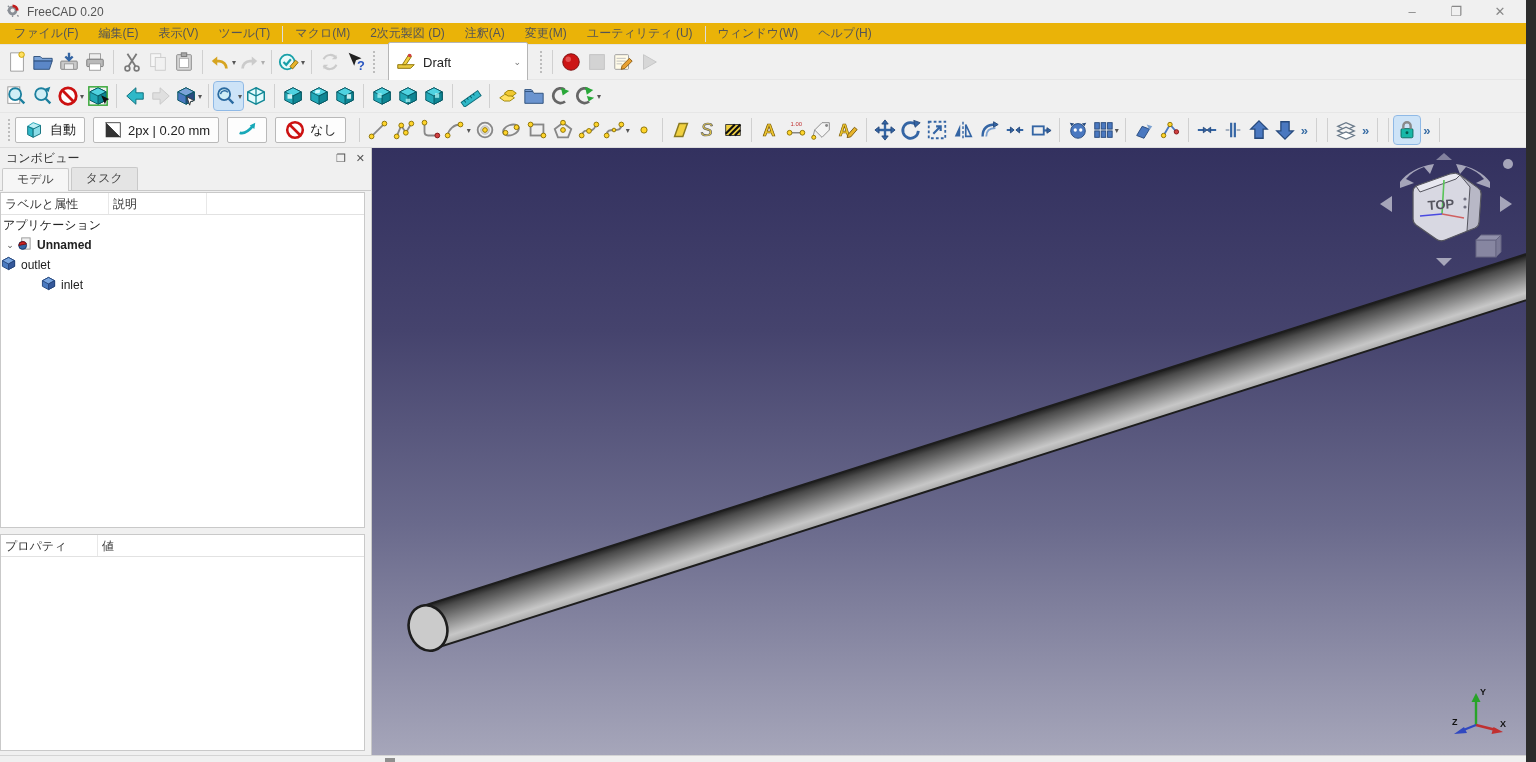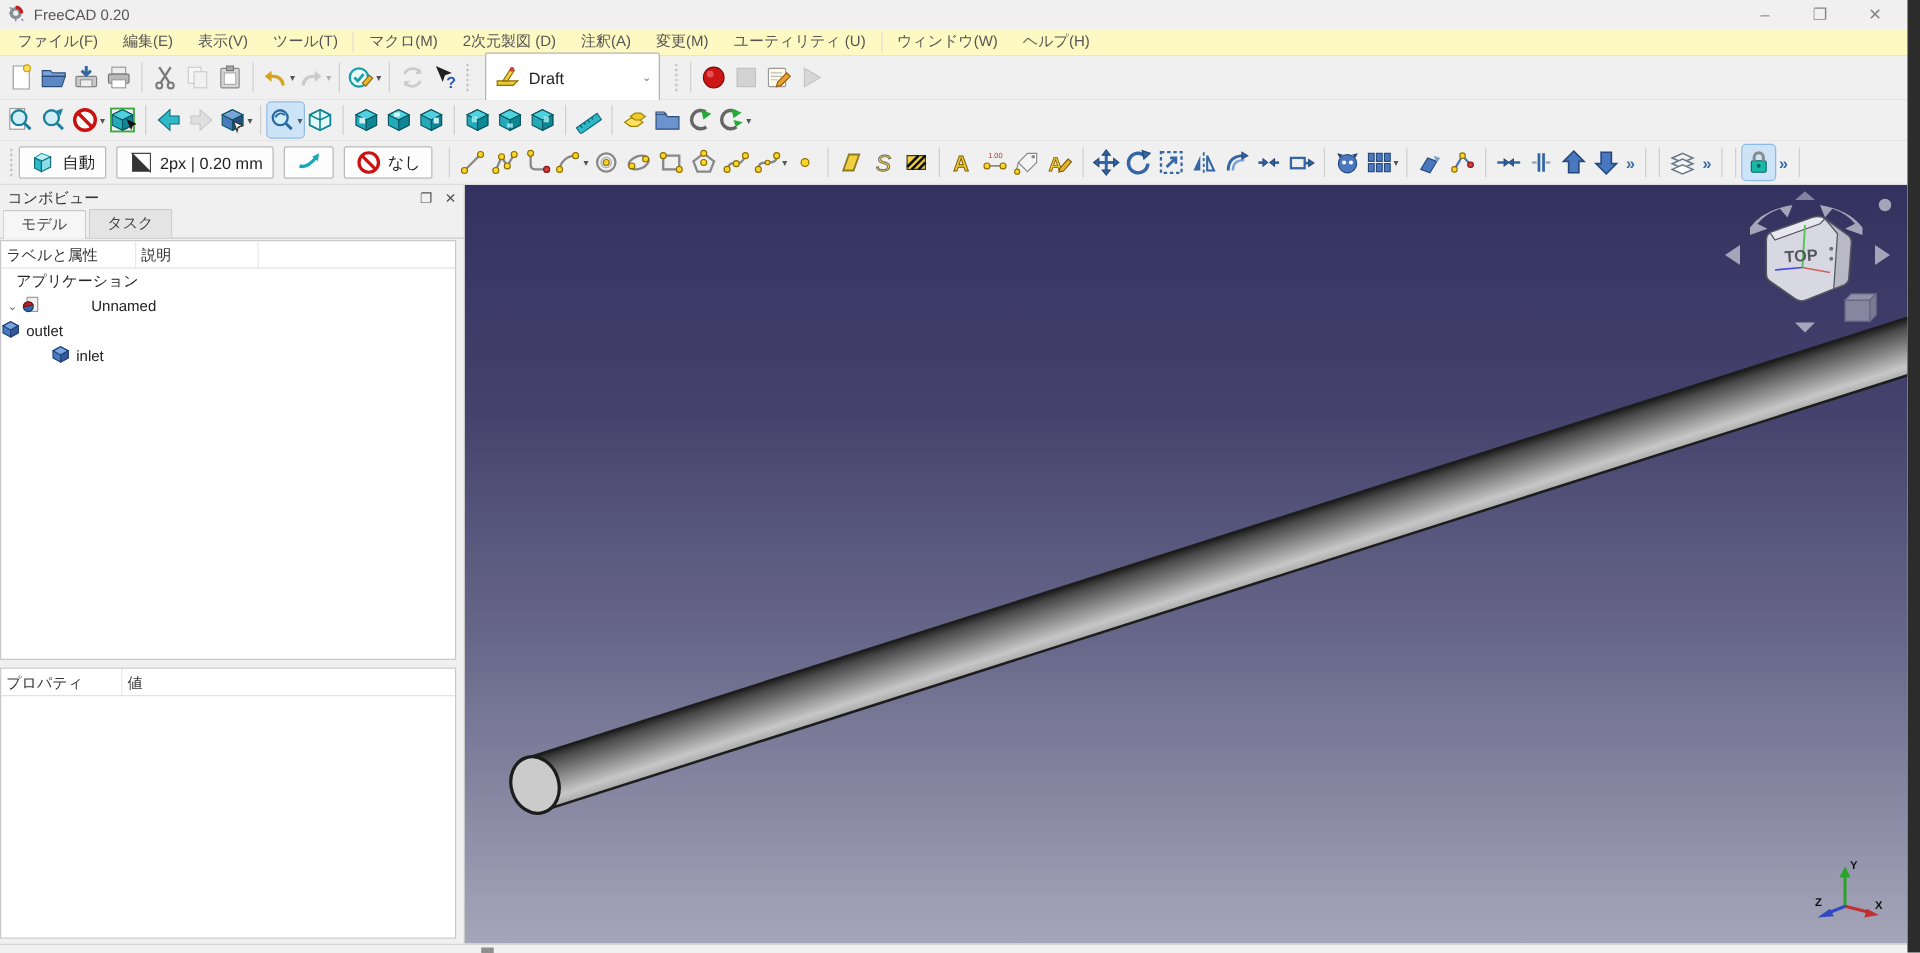--- a/index.html
+++ b/index.html
@@ -3,21 +3,21 @@
 <meta charset="utf-8">
 <style>
   * { margin:0; padding:0; box-sizing:border-box; }
   html,body { width:1536px; height:762px; overflow:hidden;
     font-family:"Liberation Sans","DejaVu Sans",sans-serif; font-size:12px; color:#444;
     background:#f0f0f0; }
   .titlebar { height:23px; background:#f0f0f0; display:flex; align-items:center; padding-left:6px; position:relative; }
   .titlebar .t { margin-left:6px; color:#555; font-size:12px; }
   .wctrls { position:absolute; right:14px; top:0; height:23px; display:flex; }
   .wctrls span { width:44px; text-align:center; line-height:23px; color:#888; font-size:13px; }
-  .menubar { height:22px; background:#fef9c3; border-bottom:1px solid #e4e4e4; display:flex; align-items:center; padding-left:4px; }
+  .menubar { height:22px; background:#eab308; border-bottom:1px solid #e4e4e4; display:flex; align-items:center; padding-left:4px; }
   .menubar .mi { padding:0 10px; line-height:21px; color:#555; cursor:default; }
   .menubar .msep { width:1px; height:16px; background:#ddd; margin:0 2px; }
   .tbrow { display:flex; align-items:center; background:#f0f0f0; padding-left:4px; position:relative; }
   #tb1 { height:35px; border-bottom:1px solid #e6e6e6; }
   #tb2 { height:33px; border-bottom:1px solid #e6e6e6; }
   #tb3 { height:35px; border-bottom:1px solid #dcdcdc; }
   .tbtn { display:flex; align-items:center; justify-content:center; min-width:26px; height:28px; border-radius:3px; padding:1px; position:relative; }
   .tbtn svg { display:block; }
   .tbtn.dis { opacity:.42; filter:grayscale(.9); }
   .tbtn.act { background:#cde3f7; outline:1px solid #8fb9e6; }
@@ -36,21 +36,21 @@
   .phead .pb { color:#555; font-size:11px; margin-left:10px; }
   .ptabs { height:22px; display:flex; align-items:flex-end; padding-left:2px; border-bottom:1px solid #c9c9c9; }
   .ptab { padding:2px 14px 3px; border:1px solid #c9c9c9; border-bottom:none; background:#e4e4e4; color:#444; margin-right:2px; border-radius:2px 2px 0 0; }
   .ptab.on { background:#f6f6f6; position:relative; top:1px; }
   .treebox { height:336px; background:#fff; border:1px solid #c9c9c9; margin:1px 6px 0 0; overflow:hidden; }
   .colhead { display:flex; height:22px; border-bottom:1px solid #e2e2e2; color:#333; }
   .colhead div { padding:3px 4px; border-right:1px solid #e8e8e8; }
   .trow { display:flex; align-items:center; height:20px; color:#222; }
   .trow .exp { width:14px; text-align:center; color:#555; font-size:9px; }
   .trow svg { margin-right:5px; }
-  .bold { font-weight:normal;margin-left:36px; }
+  .bold { font-weight:bold; }
   .splitter { height:6px; }
   .propbox { flex:1; background:#fff; border:1px solid #c9c9c9; margin:0 6px 4px 0; }
   .viewport { position:relative; width:1154px; height:607px; overflow:hidden; }
   .vpbg { position:absolute; inset:0; background:linear-gradient(#33315f,#45436d 30%,#6a6a8c 62%,#a6a6ba); }
   .rightstrip { position:absolute; right:0; top:0; width:10px; height:762px; background:#2c2c2c; z-index:50; }
   .statusbar { position:absolute; left:0; top:755px; width:1536px; height:7px; background:#f0f0f0; border-top:1px solid #d4d4d4; }
   .statusbar .frag { position:absolute; left:385px; top:2px; width:10px; height:5px; background:#8f8f8f; }
   svg text { font-family:"Liberation Sans","DejaVu Sans",sans-serif; }
 </style>
 </head>
@@ -671,21 +671,21 @@
         <div class="ptab on">モデル</div>
         <div class="ptab">タスク</div>
       </div>
     <div class="treebox">
       <div class="colhead">
         <div style="width:108px">ラベルと属性</div>
         <div style="width:98px">説明</div>
         <div style="flex:1;border-right:none"></div>
       </div>
       <div id="tree">
-          <div class="trow" style="padding-left: 12px;">
+          <div class="trow" style="padding-left: 2px;">
             <span>アプリケーション</span>
           </div>
           <div class="trow" style="padding-left: 2px;">
             <span class="exp">⌄</span>
             <span><svg viewBox="0 0 16 16" width="15" height="15">
                 <rect x="5" y="2" width="9" height="12" fill="#f0f0f0" stroke="#999"></rect>
                 <circle cx="6" cy="10" r="4.2" fill="#3465a4" stroke="#1a3a6a"></circle>
                 <path d="M2 10 a4.2 4.2 0 0 1 8 -1.6z" fill="#cc2222" stroke="#7a1010"></path>
               </svg></span>
             <span class="bold">Unnamed</span>

